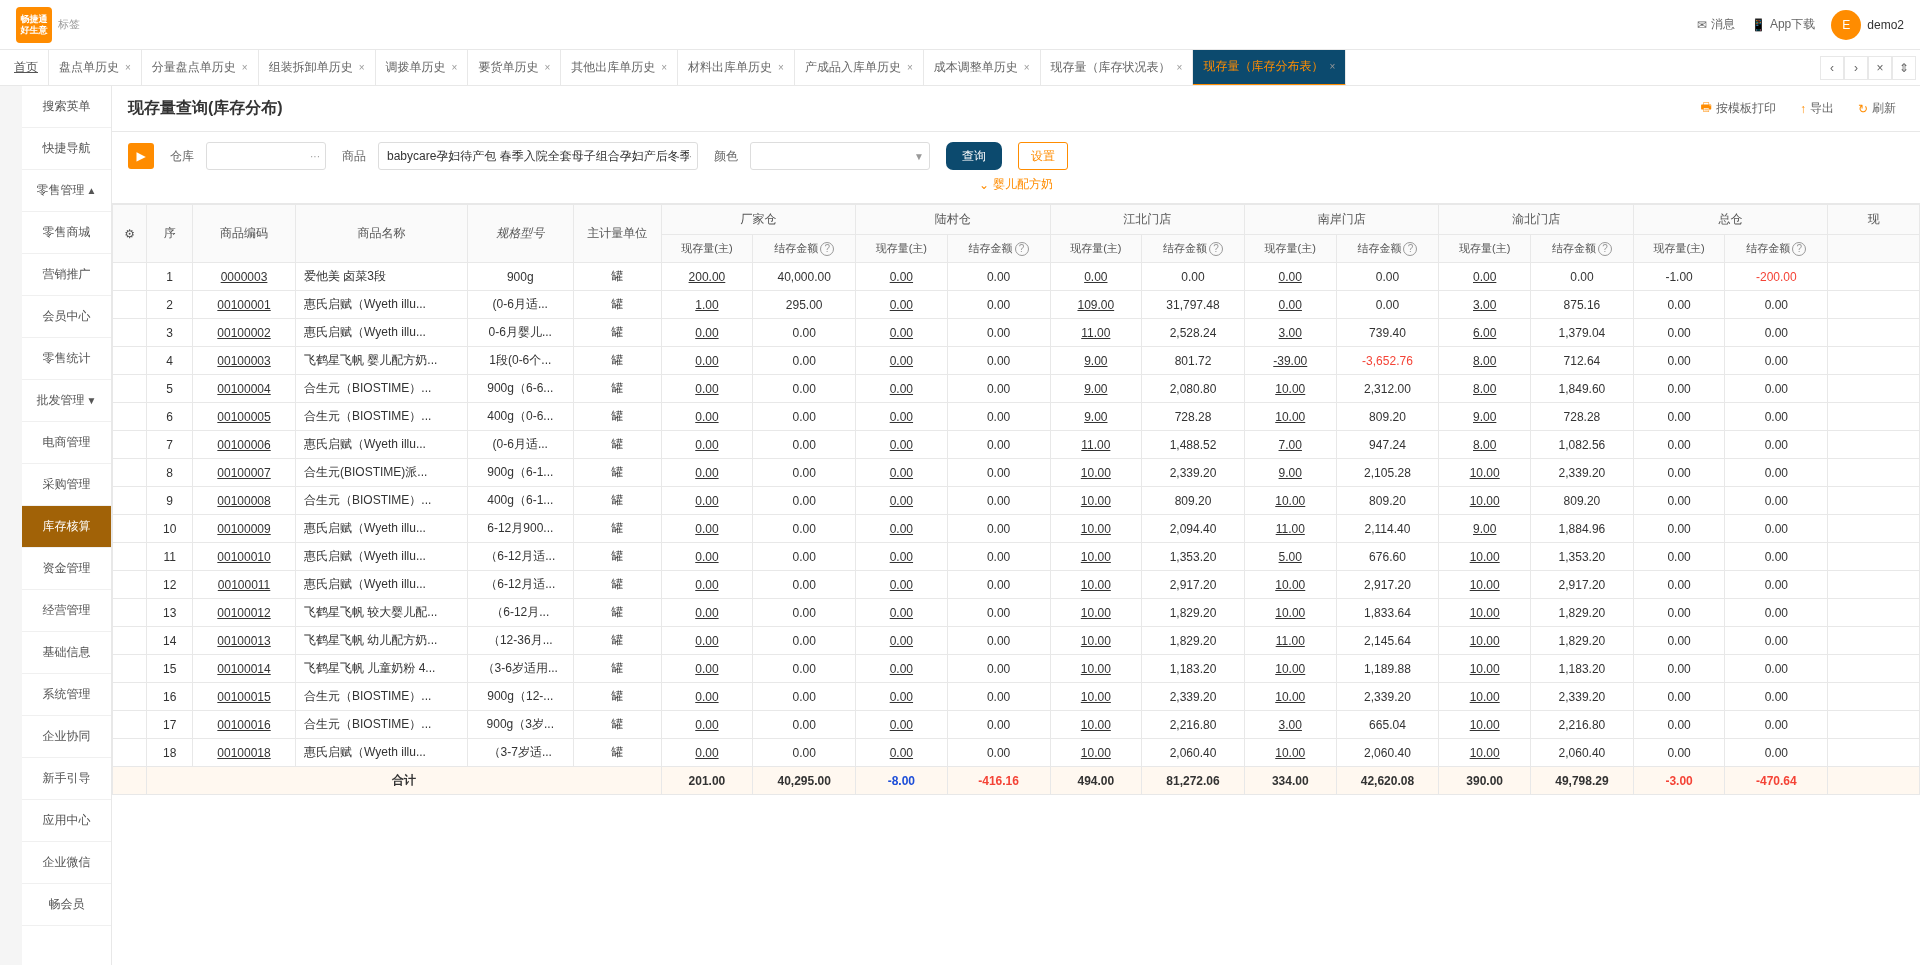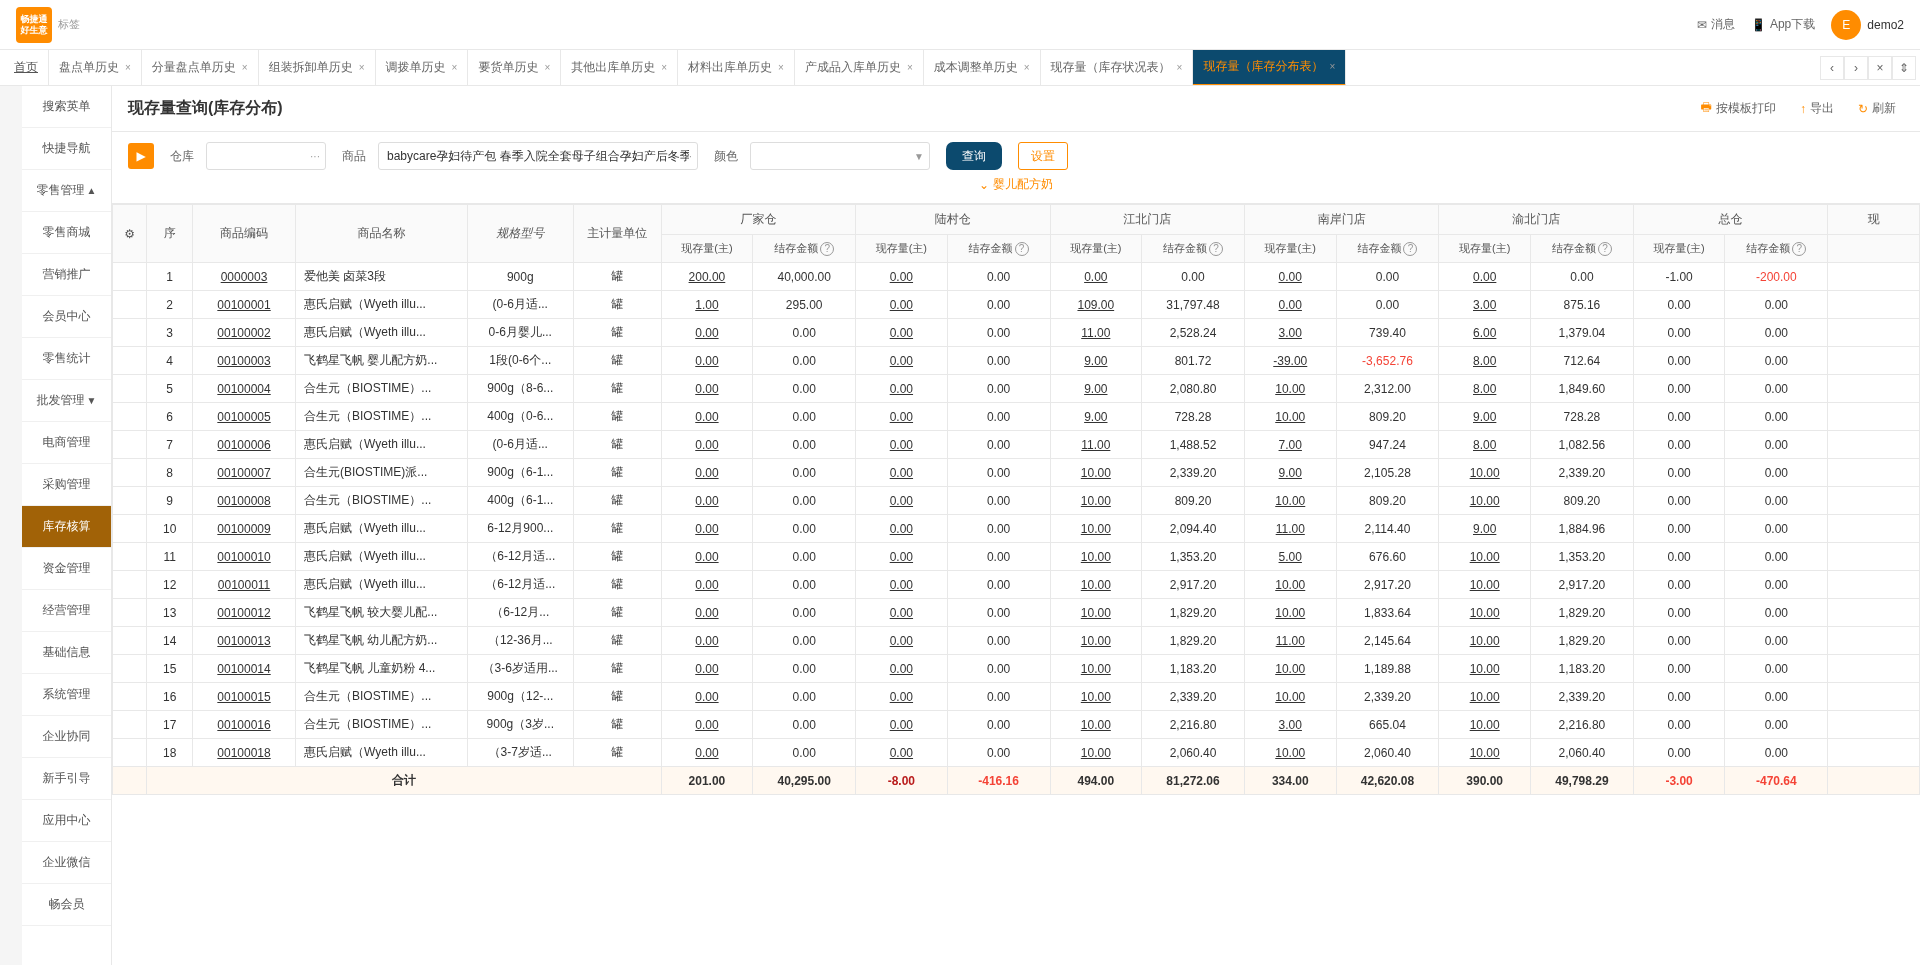--- a/index.html
+++ b/index.html
@@ -327,21 +327,21 @@
     <td>712.64</td>
     <td class="">0.00</td>
     <td>0.00</td>
     <td></td>
   </tr>
             <tr>
     <td></td>
     <td>5</td>
     <td class="text-link">00100004</td>
     <td style="text-align:left">合生元（BIOSTIME）...</td>
-    <td>900g（8-6...</td>
+    <td>900g（6-6...</td>
     <td>罐</td>
     <td class="text-link">0.00</td>
     <td>0.00</td>
     <td class="text-link">0.00</td>
     <td>0.00</td>
     <td class="text-link">9.00</td>
     <td>2,080.80</td>
     <td class="text-link">10.00</td>
     <td>2,312.00</td>
     <td class="text-link">8.00</td>
@@ -621,21 +621,21 @@
     <td>2,060.40</td>
     <td class="">0.00</td>
     <td>0.00</td>
     <td></td>
   </tr>
             <tr class="summary-row">
   <td></td>
   <td colspan="5" style="text-align:center;font-weight:bold;">合计</td>
   <td>201.00</td>
   <td>40,295.00</td>
-  <td style="color:#b91c1c;">-8.00</td>
+  <td style="color:#1d4ed8;">-8.00</td>
   <td style="color:#f44336;">-416.16</td>
   <td>494.00</td>
   <td>81,272.06</td>
   <td>334.00</td>
   <td>42,620.08</td>
   <td>390.00</td>
   <td>49,798.29</td>
   <td style="color:#f44336;">-3.00</td>
   <td style="color:#f44336;">-470.64</td>
   <td></td>

